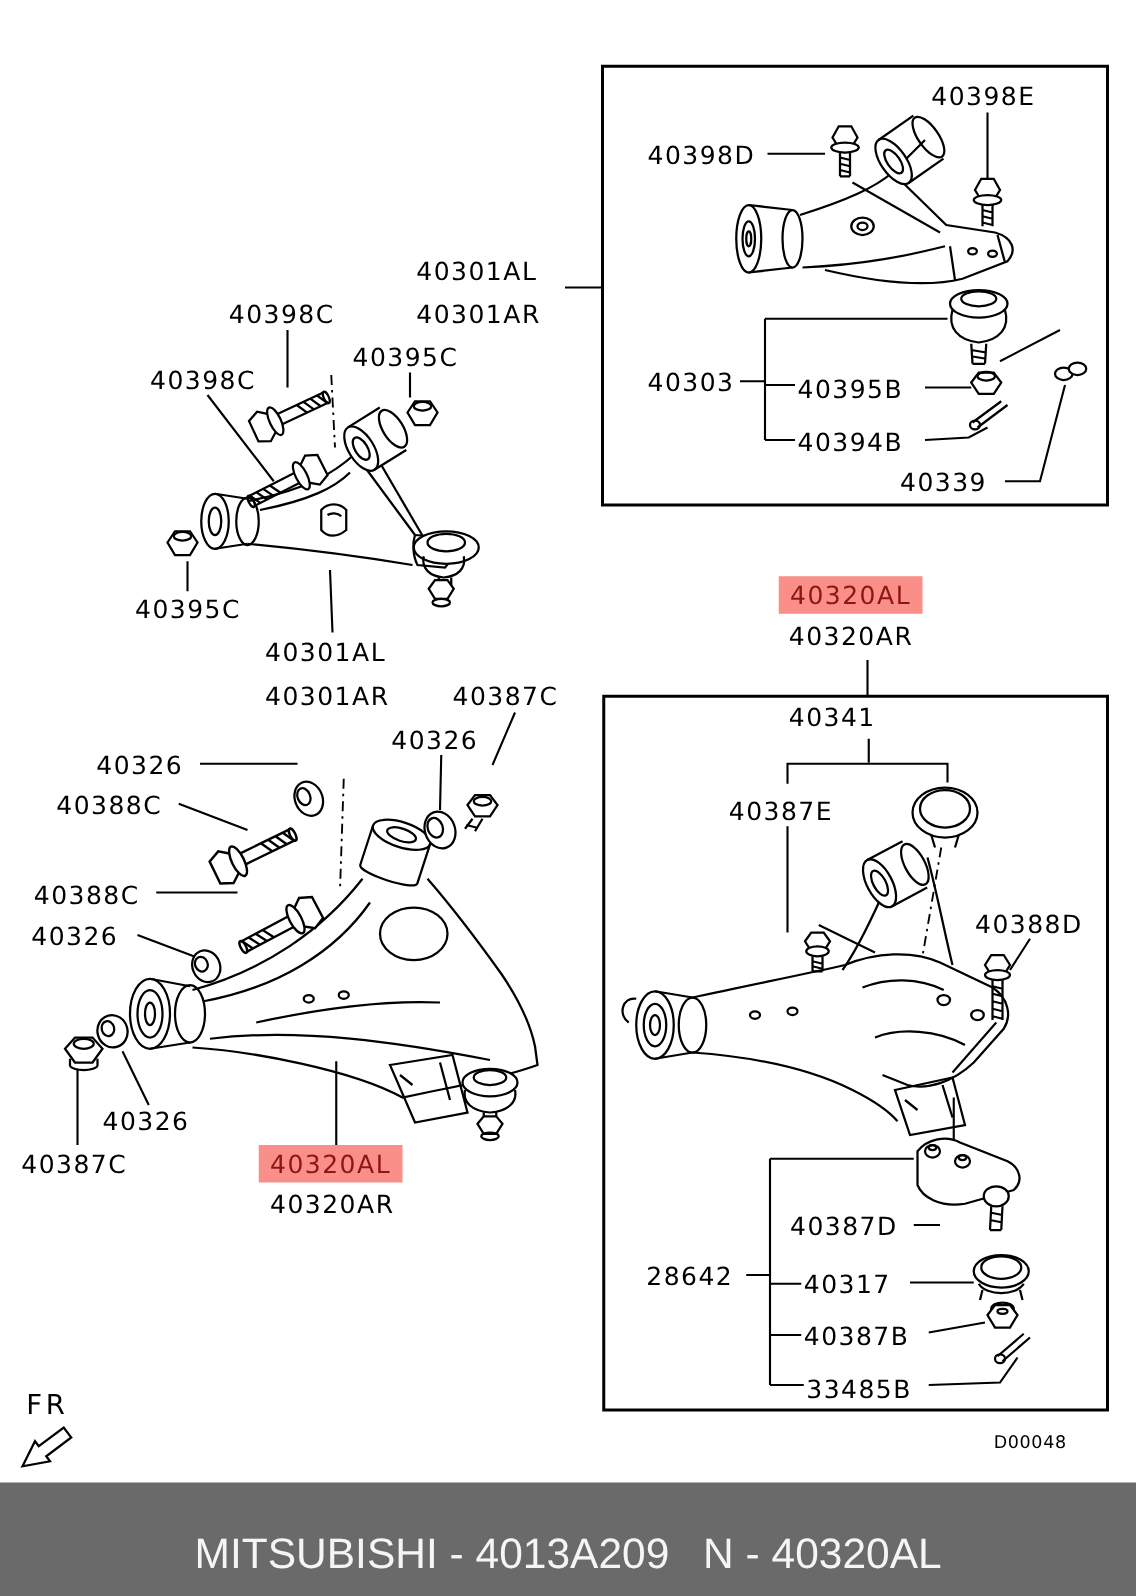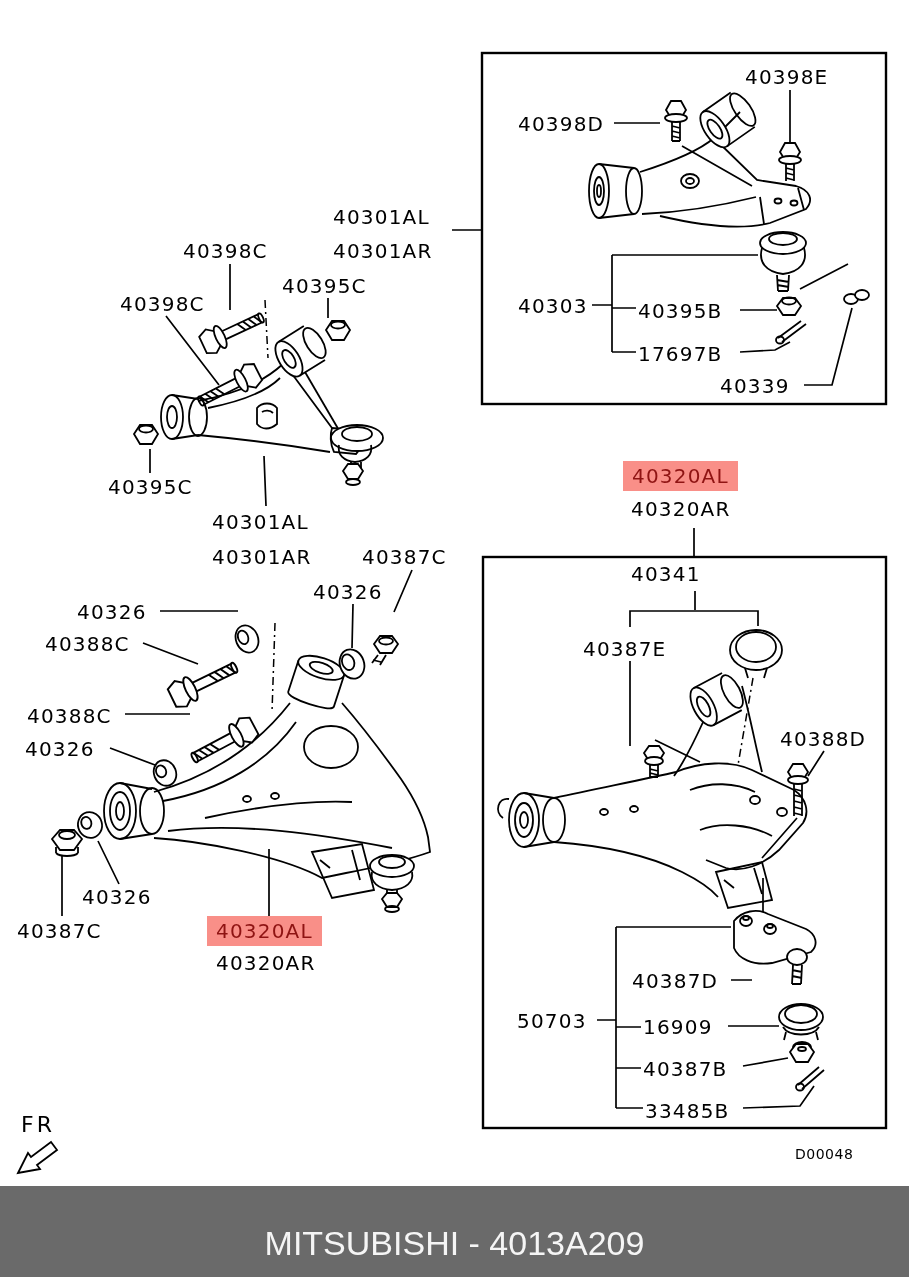--- a/index.html
+++ b/index.html
@@ -265,21 +265,21 @@
     </g>
   </g>
 
   <path d="M18,1173 L28,1153 L31,1157 L51,1142 L57,1150 L37,1165 L40,1169 Z" fill="#fff" stroke="#000" stroke-width="2.2"></path>
 </svg>
 
 <div class="lbl" style="left:745px;top:64px">40398E</div>
 <div class="lbl" style="left:518px;top:111px">40398D</div>
 <div class="lbl" style="left:518px;top:293px">40303</div>
 <div class="lbl" style="left:638px;top:298px">40395B</div>
-<div class="lbl" style="left:638px;top:341px">17697B</div>
+<div class="lbl" style="left:638px;top:341px">40394B</div>
 <div class="lbl" style="left:720px;top:373px">40339</div>
 
 <div class="lbl" style="left:333px;top:204px">40301AL</div>
 <div class="lbl" style="left:333px;top:238px">40301AR</div>
 
 <div class="lbl" style="left:183px;top:238px">40398C</div>
 <div class="lbl" style="left:120px;top:291px">40398C</div>
 <div class="lbl" style="left:282px;top:273px">40395C</div>
 <div class="lbl" style="left:108px;top:474px">40395C</div>
 <div class="lbl" style="left:212px;top:509px">40301AL</div>
@@ -294,24 +294,25 @@
 <div class="lbl" style="left:82px;top:884px">40326</div>
 <div class="lbl" style="left:17px;top:918px">40387C</div>
 <div class="lbl hl" style="left:207px;top:916px">40320AL</div>
 <div class="lbl" style="left:216px;top:950px">40320AR</div>
 
 <div class="lbl hl" style="left:623px;top:461px">40320AL</div>
 <div class="lbl" style="left:631px;top:496px">40320AR</div>
 <div class="lbl" style="left:631px;top:561px">40341</div>
 <div class="lbl" style="left:583px;top:636px">40387E</div>
 <div class="lbl" style="left:780px;top:726px">40388D</div>
-<div class="lbl" style="left:517px;top:1008px">50703</div>
+<div class="lbl" style="left:517px;top:1008px">28642</div>
 <div class="lbl" style="left:632px;top:968px">40387D</div>
-<div class="lbl" style="left:643px;top:1014px">16909</div>
+<div class="lbl" style="left:643px;top:1014px">40317</div>
 <div class="lbl" style="left:643px;top:1056px">40387B</div>
 <div class="lbl" style="left:645px;top:1098px">33485B</div>
 
 <div class="lbl small" style="left:795px;top:1141px">D00048</div>
 <div class="lbl fr" style="left:21px;top:1112px">FR</div>
 
 <div id="footer">
   <span>MITSUBISHI - 4013A209</span>
+  <span>N - 40320AL</span>
 </div>
 
 </body></html>

